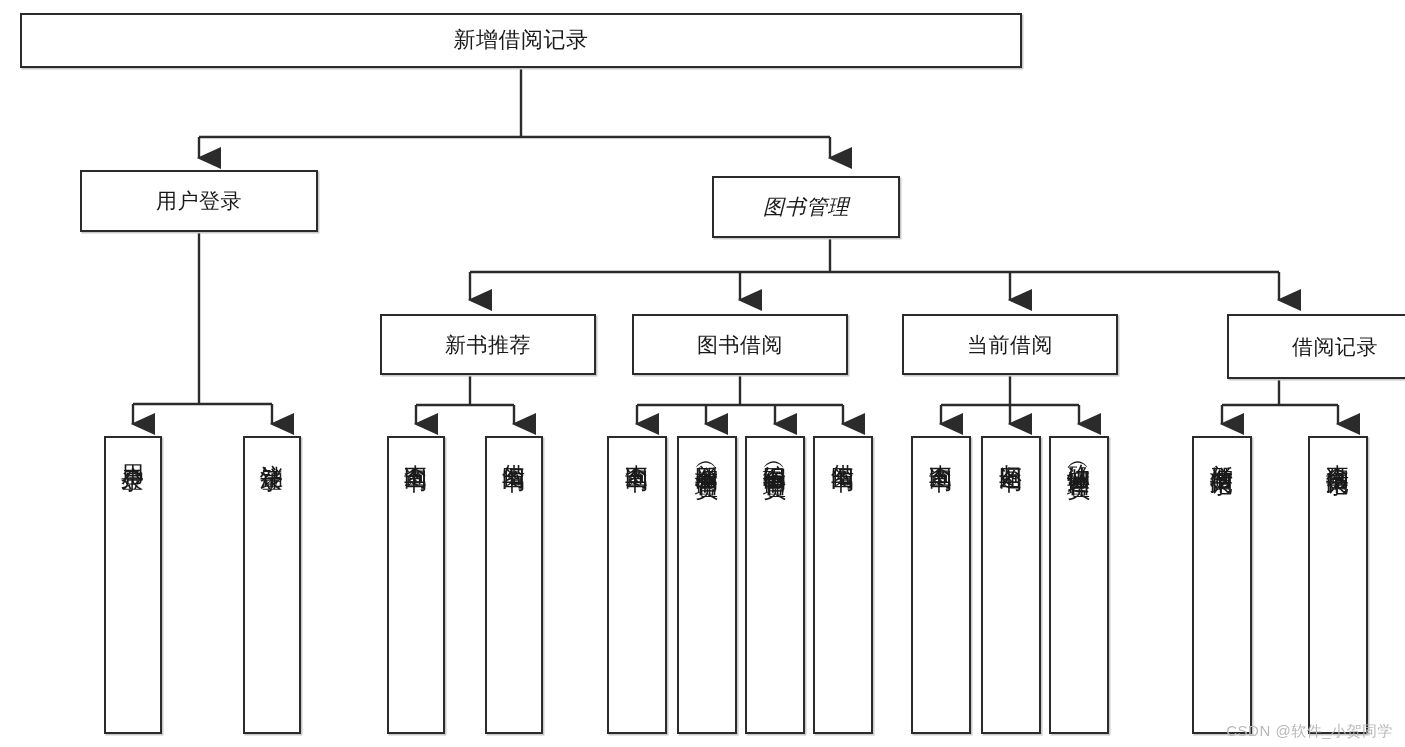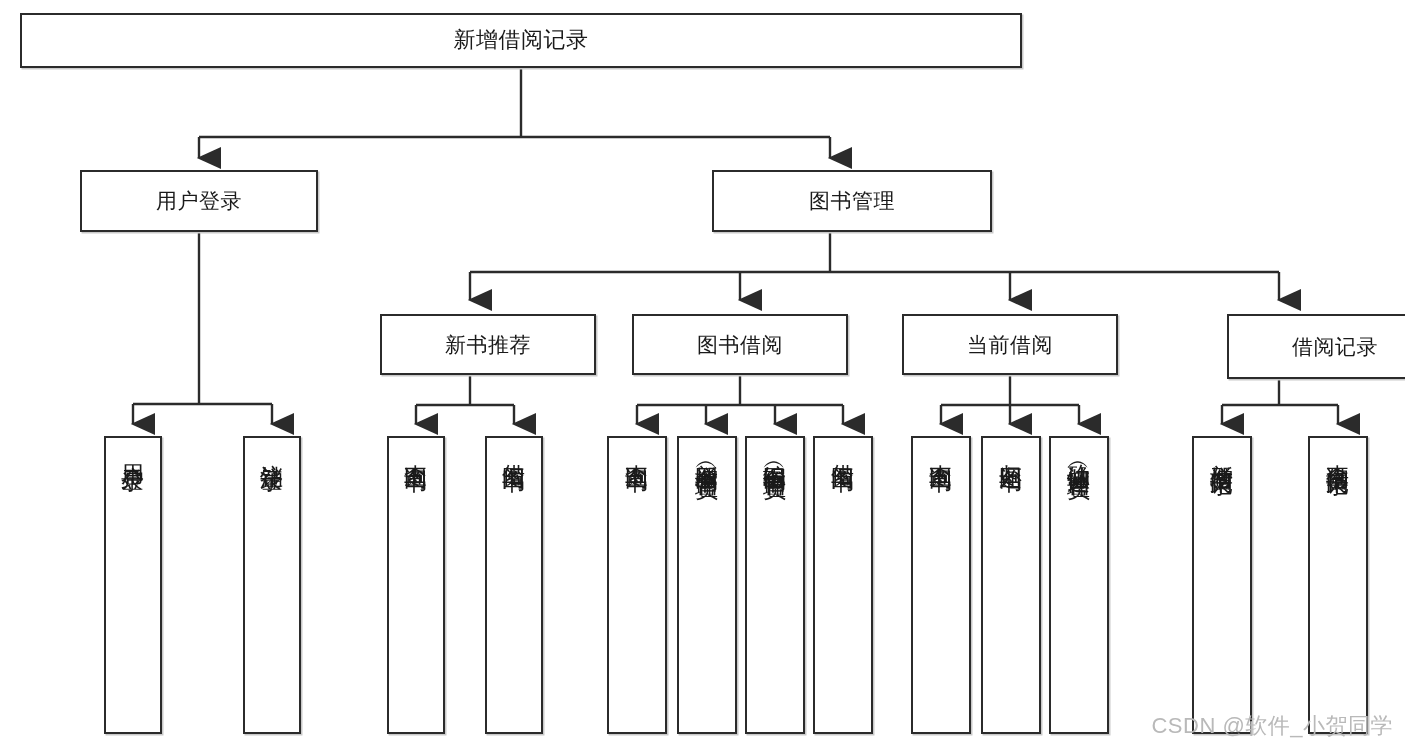--- a/index.html
+++ b/index.html
@@ -62,21 +62,21 @@
     text-orientation: upright;
     font-size: 23px;
     line-height: 1.05;
     letter-spacing: 2px;
     white-space: nowrap;
   }
   .watermark {
     position: absolute;
     right: 12px;
     bottom: 6px;
-    font-size: 22px;
+    font-size: 15px;
     color: #b9b9b9;
     letter-spacing: 0.5px;
     user-select: none;
     white-space: nowrap;
   }
 </style>
 </head>
 <body>
 
 <div id="diagram">
@@ -131,21 +131,21 @@
     </g>
   </svg>
 
   <div class="node h root" style="left:20px; top:13px; width:1002px; height:55px;">
     <span class="label">新增借阅记录</span>
   </div>
 
   <div class="node h" style="left:80px; top:170px; width:238px; height:62px;">
     <span class="label">用户登录</span>
   </div>
-  <div class="node h" style="left:712px; top:170px; width:280px; height:62px;">
+  <div class="node h" style="left:712px; top:176px; width:188px; height:62px;font-style:italic;">
     <span class="label">图书管理</span>
   </div>
 
   <div class="node h" style="left:380px; top:314px; width:216px; height:61px;">
     <span class="label">新书推荐</span>
   </div>
   <div class="node h" style="left:632px; top:314px; width:216px; height:61px;">
     <span class="label">图书借阅</span>
   </div>
   <div class="node h" style="left:902px; top:314px; width:216px; height:61px;">

